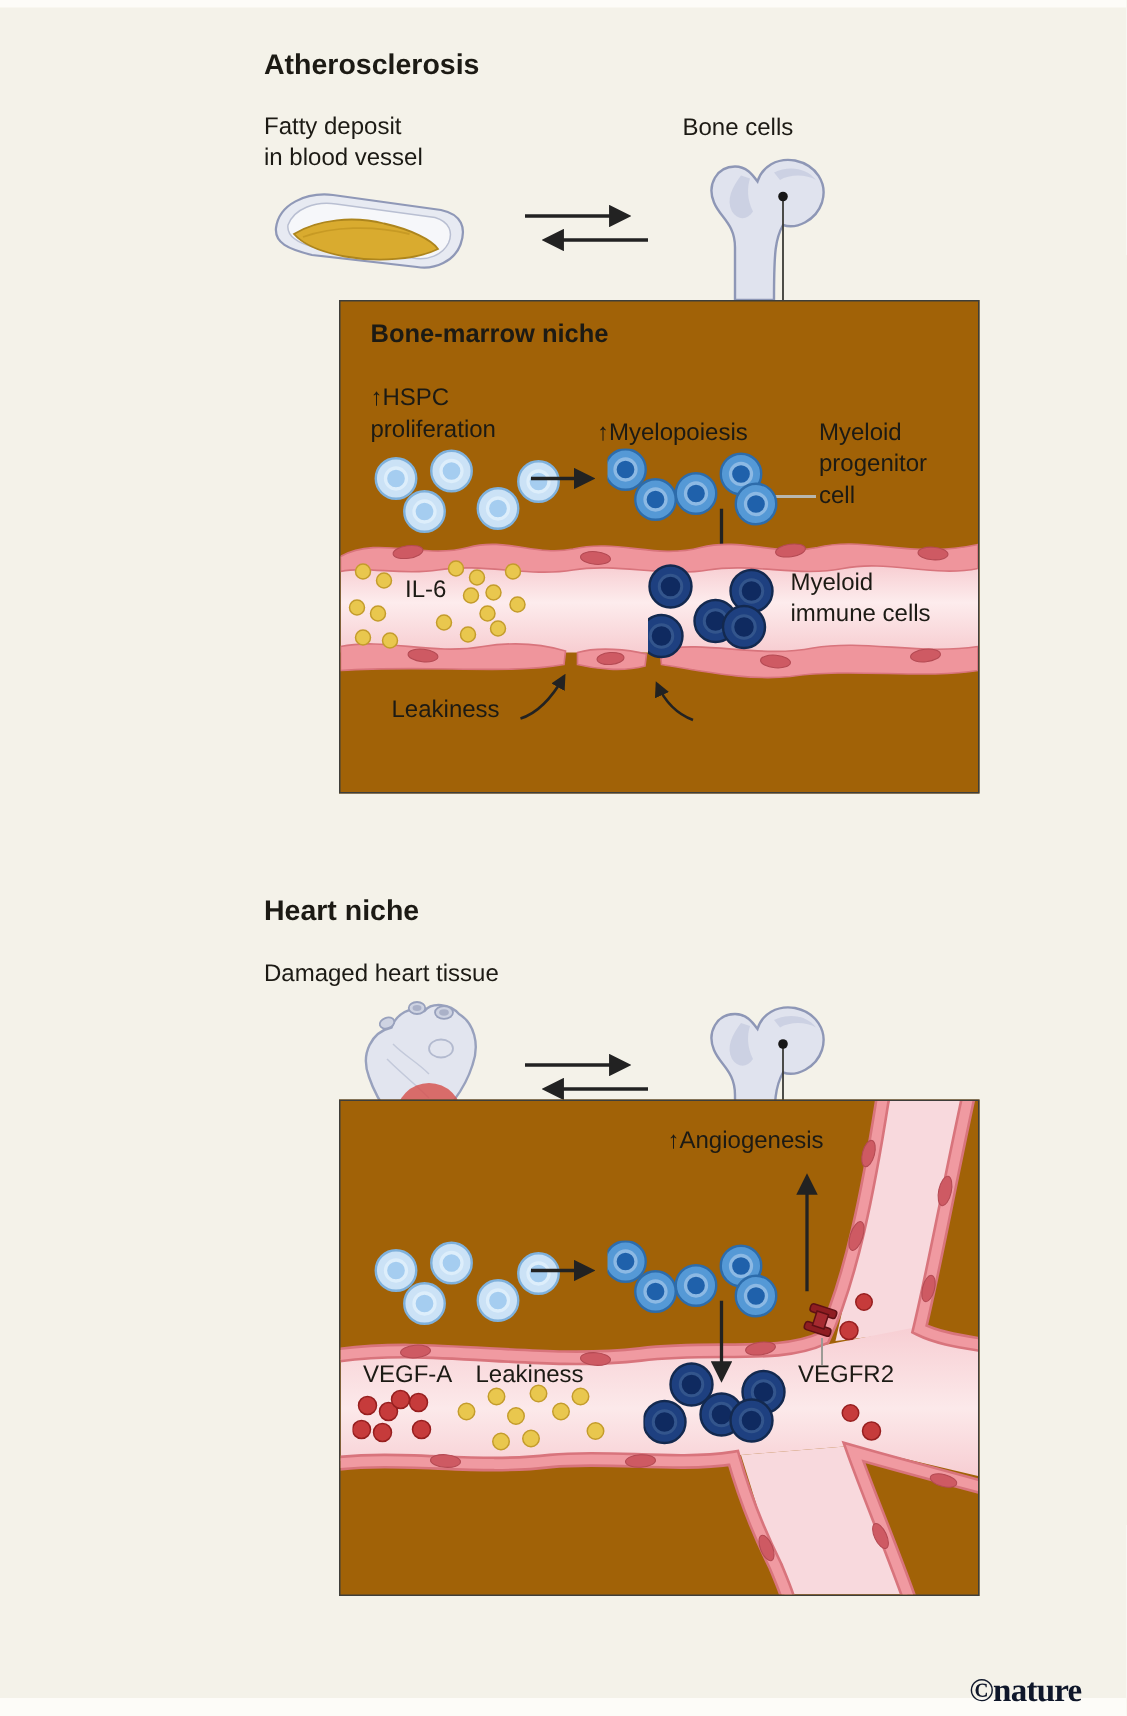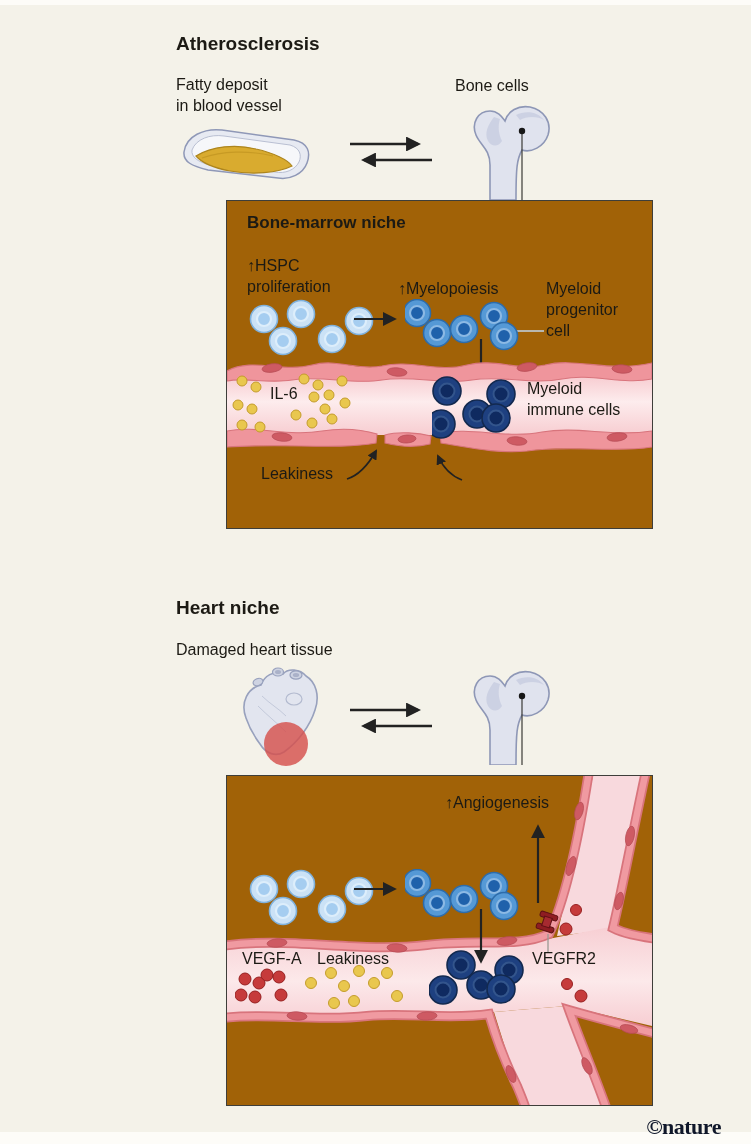--- a/index.html
+++ b/index.html
@@ -250,21 +250,21 @@
   </svg>
 
   <svg class="abs" style="left:468px;top:668px;" width="86" height="97" viewBox="0 0 86 97">
     <path d="M22,97 L22,62 C22,46 12,42 8,32 C3,20 10,8 22,8 C30,8 34,14 37,18 C40,8 50,2 62,4 C76,7 84,19 80,32 C76,44 63,50 54,47 C49,56 48,64 48,97 Z" fill="#e0e3ee" stroke="#8e97b6" stroke-width="1.6"></path>
     <path d="M26,14 C20,22 16,30 20,38 C24,44 30,44 34,38 C30,30 30,22 32,16 Z" fill="#c7cce0" opacity="0.8"></path>
     <path d="M48,12 C58,7 70,9 76,17 C70,13 58,13 52,17 Z" fill="#c7cce0" opacity="0.8"></path>
     <line x1="54" y1="28" x2="54" y2="97" stroke="#3a3a36" stroke-width="1.2"></line>
     <circle cx="54" cy="28" r="3.2" fill="#171717"></circle>
   </svg>
 
-  <div class="box" style="top:775px;height:329px;">
+  <div class="box" style="top:733px;height:329px;">
 
     <svg class="abs" style="left:0;top:0;" width="425" height="329" viewBox="0 0 425 329">
       <defs>
         <linearGradient id="lg2" x1="0" y1="0" x2="0" y2="1">
           <stop offset="0%" stop-color="#f7ced3"></stop>
             <stop offset="55%" stop-color="#fce9ea"></stop>
             <stop offset="100%" stop-color="#f7ced3"></stop>
         </linearGradient>
       </defs>
 

